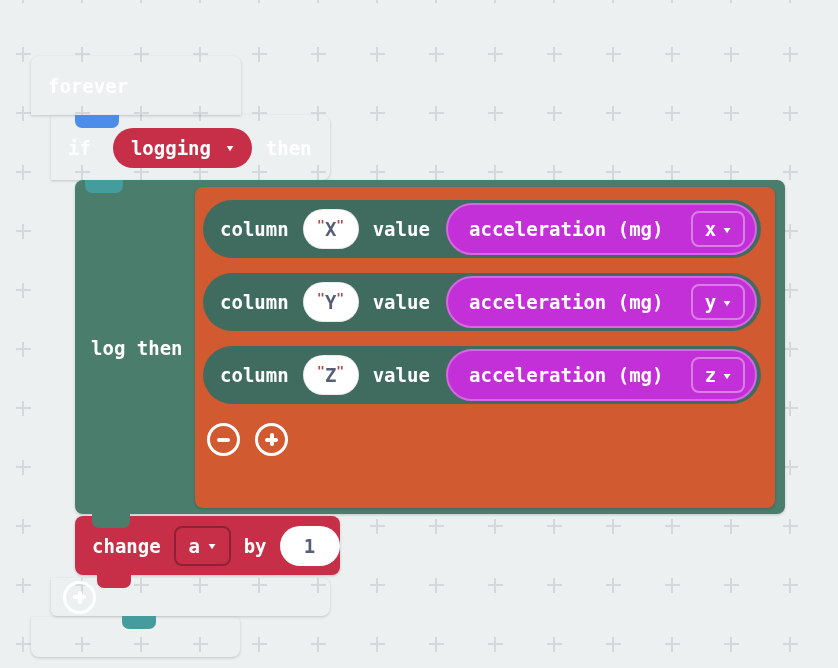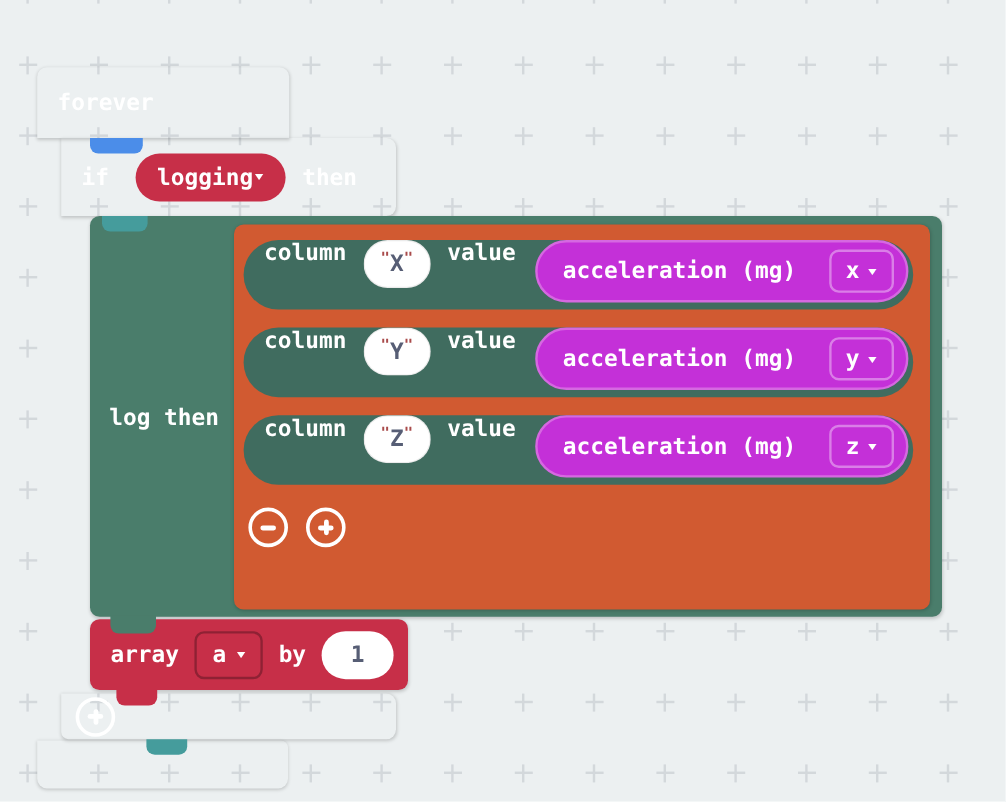--- a/index.html
+++ b/index.html
@@ -22,31 +22,31 @@
   .cross::after{content:"";position:absolute;left:6.5px;top:0;width:2px;height:15px;background:var(--grid-cross);}
 
   .shadow{box-shadow:0 1px 3px rgba(0,0,0,.18);}
   .forever-top{left:31px;top:56px;width:210px;height:59px;border-radius:8px 8px 0 0;display:flex;align-items:center;padding-left:17px;box-sizing:border-box;}
   .blue-arm{left:31px;top:115px;width:20px;height:502px;}
   .blue-bottom{left:31px;top:617px;width:209px;height:40px;border-radius:0 6px 8px 8px;}
   .if-top{left:51px;top:115px;width:279px;height:65px;border-radius:0 8px 8px 0;display:flex;align-items:center;padding-left:17px;box-sizing:border-box;}
   .teal-arm{left:51px;top:180px;width:20px;height:398px;}
   .teal-bottom{left:51px;top:578px;width:279px;height:38px;border-radius:0 8px 8px 6px;display:flex;align-items:center;padding-left:12px;box-sizing:border-box;}
 
-  .pill-crimson{background:var(--crimson);height:40px;border-radius:20px;display:flex;align-items:center;justify-content:center;gap:1px;padding:0 18px;margin:0 14px 0 22px;}
+  .pill-crimson{background:var(--crimson);height:40px;border-radius:20px;display:flex;align-items:center;justify-content:center;gap:15px;padding:0 18px;margin:0 14px 0 22px;}
 
   
   .green-block{left:75px;top:180px;width:710px;height:334px;background:var(--green);border-radius:8px;}
   .logdata-label{position:absolute;left:16px;top:156px;line-height:24px;}
 
   
   .orange-block{left:195px;top:187px;width:580px;height:321px;background:var(--orange);border-radius:8px;box-sizing:border-box;padding:13px 14px 0 8px;}
   .arrayof-label{margin:0 0 23px 7px;line-height:24px;height:24px;}
 
-  .col-row{height:58px;border-radius:29px;background:var(--green-dark);display:flex;box-sizing:border-box;padding:0 4px 0 17px;margin-bottom:15px;}
+  .col-row{height:58px;border-radius:29px;background:var(--green-dark);display:flex;align-items:center;box-sizing:border-box;padding:0 4px 0 17px;margin-bottom:15px;}
   .str-pill{min-width:56px;height:40px;border-radius:20px;background:#fff;border:1px solid rgba(0,0,0,.08);box-sizing:border-box;display:flex;align-items:center;justify-content:center;margin-left:14px;color:var(--slate);}
   .str-pill .q{font-size:13px;color:var(--quote);transform:translateY(-5px);}
   .val-label{margin-left:14px;}
   .pill-magenta{margin-left:auto;width:311px;height:52px;border-radius:26px;background:var(--magenta);border:2px solid var(--magenta-border);box-sizing:border-box;display:flex;align-items:center;padding:0 10px 0 21px;}
   .axis-dd{margin-left:auto;width:54px;height:36px;border-radius:8px;border:2px solid rgba(255,255,255,.38);box-sizing:border-box;display:flex;align-items:center;justify-content:center;gap:7px;}
 
   .icons-row{display:flex;gap:15px;margin:19px 0 0 4px;}
   .circle-btn{width:27px;height:27px;border:3px solid #fff;border-radius:50%;position:relative;box-sizing:content-box;background:transparent;padding:0;}
   .circle-btn::before{content:"";position:absolute;left:7px;top:11.5px;width:13px;height:4px;background:#fff;border-radius:2px;}
   .circle-btn.plus::after{content:"";position:absolute;left:11.5px;top:7px;width:4px;height:13px;background:#fff;border-radius:2px;}
@@ -317,21 +317,21 @@
       </div>
     </div>
 
     <div class="icons-row">
       <button class="circle-btn"></button>
       <button class="circle-btn plus"></button>
     </div>
   </div>
 
   <div class="abs change-block shadow">
-    <span>array</span>
+    <span>change</span>
     <div class="var-dd">
       <span>a</span>
       <span class="arrow">▾</span>
     </div>
     <span>by</span>
     <div class="num-pill">
       <span>1</span>
     </div>
   </div>
 

